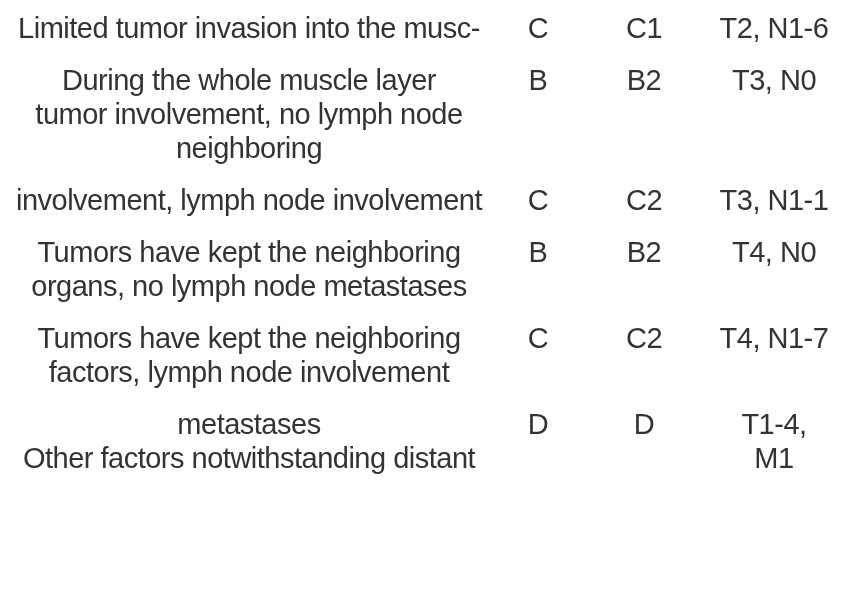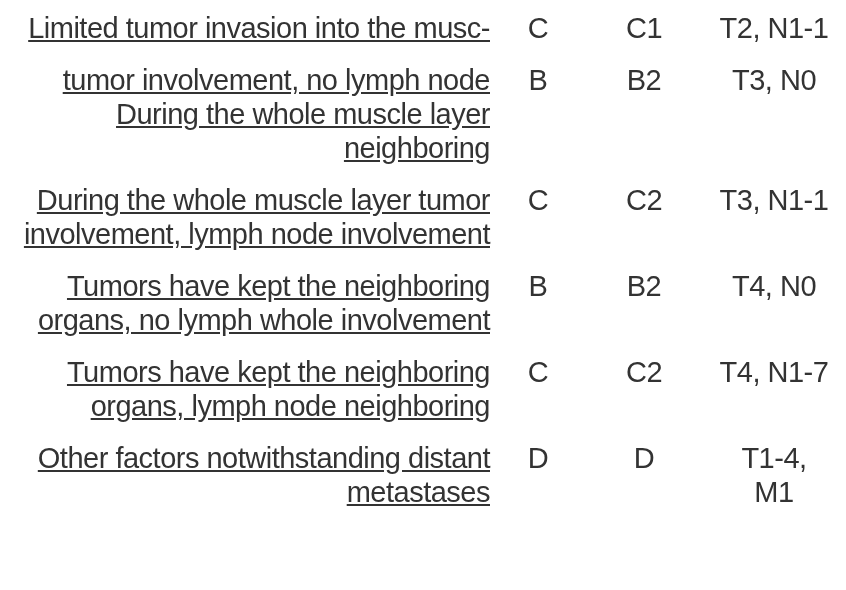--- a/index.html
+++ b/index.html
@@ -22,22 +22,21 @@
     grid-template-columns: 482px 96px 116px 144px;
     align-items: start;
     margin-bottom: 18px;
   }
   .cell {
     font-size: 29px;
     line-height: 34px;
     letter-spacing: -0.5px;
   }
   .desc-cell {
-    text-align: right;
-    text-decoration: underline;
+    text-align: center;
   }
   .center-cell {
     text-align: center;
   }
   .line {
     display: block;
     white-space: nowrap;
   }
 </style>
 </head>
@@ -45,77 +44,76 @@
 
 <div class="table-wrap">
   <div>
   <div class="row">
     <div class="cell desc-cell">
           <div class="line">Limited tumor invasion into the musc-</div>
         </div>
     <div class="cell center-cell">C</div>
     <div class="cell center-cell">C1</div>
     <div class="cell center-cell">
-          <div class="line">T2, N1-1</div>
+          <div class="line">T2, N1-6</div>
         </div>
   </div>
 
   <div class="row">
     <div class="cell desc-cell">
+          <div class="line">During the whole muscle layer</div>
           <div class="line">tumor involvement, no lymph node</div>
-          <div class="line">During the whole muscle layer</div>
           <div class="line">neighboring</div>
         </div>
     <div class="cell center-cell">B</div>
     <div class="cell center-cell">B2</div>
     <div class="cell center-cell">
           <div class="line">T3, N0</div>
         </div>
   </div>
 
   <div class="row">
     <div class="cell desc-cell">
-          <div class="line">During the whole muscle layer tumor</div>
           <div class="line">involvement, lymph node involvement</div>
         </div>
     <div class="cell center-cell">C</div>
     <div class="cell center-cell">C2</div>
     <div class="cell center-cell">
           <div class="line">T3, N1-1</div>
         </div>
   </div>
 
   <div class="row">
     <div class="cell desc-cell">
           <div class="line">Tumors have kept the neighboring</div>
-          <div class="line">organs, no lymph whole involvement</div>
+          <div class="line">organs, no lymph node metastases</div>
         </div>
     <div class="cell center-cell">B</div>
     <div class="cell center-cell">B2</div>
     <div class="cell center-cell">
           <div class="line">T4, N0</div>
         </div>
   </div>
 
   <div class="row">
     <div class="cell desc-cell">
           <div class="line">Tumors have kept the neighboring</div>
-          <div class="line">organs, lymph node neighboring</div>
+          <div class="line">factors, lymph node involvement</div>
         </div>
     <div class="cell center-cell">C</div>
     <div class="cell center-cell">C2</div>
     <div class="cell center-cell">
           <div class="line">T4, N1-7</div>
         </div>
   </div>
 
   <div class="row">
     <div class="cell desc-cell">
+          <div class="line">metastases</div>
           <div class="line">Other factors notwithstanding distant</div>
-          <div class="line">metastases</div>
         </div>
     <div class="cell center-cell">D</div>
     <div class="cell center-cell">D</div>
     <div class="cell center-cell">
           <div class="line">T1-4,</div>
           <div class="line">M1</div>
         </div>
   </div>
 </div>
 </div>

